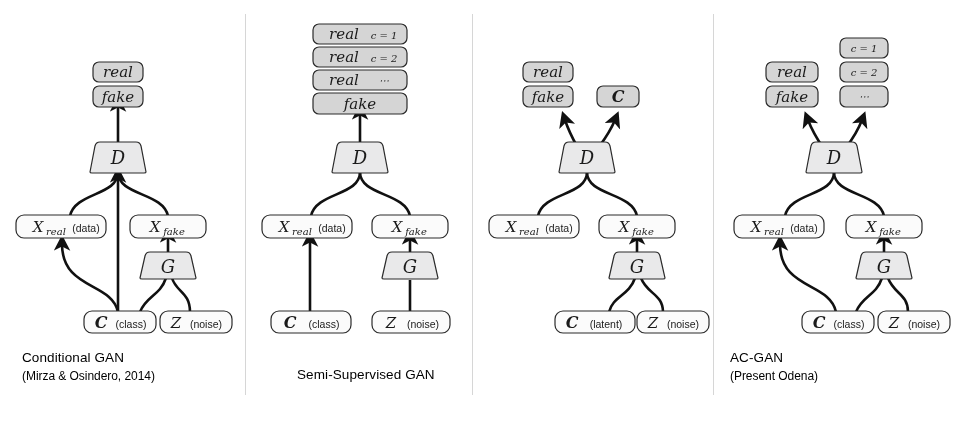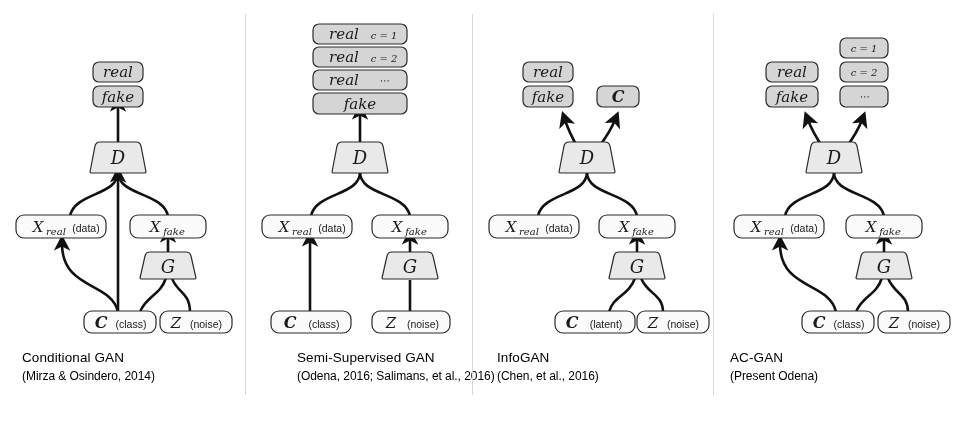--- a/index.html
+++ b/index.html
@@ -252,21 +252,20 @@
 
       <g>
         <rect class="whitebox" x="126" y="311" width="78" height="22" rx="8"></rect>
         <text class="mathit" x="145" y="328" text-anchor="middle">Z</text>
         <text class="plainsm" x="177" y="328" text-anchor="middle">(noise)</text>
       </g>
     </svg>
 
     <div class="caption" style="left:24px;margin-left:27px;">
       <span class="title">Semi-Supervised GAN</span>
-      <span class="ref">(Odena, 2016;  Salimans, et al., 2016)</span>
     </div>
   </div>
 
   <div class="divider" style="left:472px;"></div>
 
   <div class="panel" style="left:473px; width:240px;">
     <svg class="panel-svg" width="240" height="421" viewBox="0 0 240 421" xmlns="http://www.w3.org/2000/svg">
       <defs>
         <marker id="ah3" markerWidth="7" markerHeight="7" refX="2.6" refY="3.2" orient="auto">
           <path d="M0,0 L6.2,3.2 L0,6.4 L1.6,3.2 Z" fill="#111111"></path>
@@ -328,24 +327,20 @@
         <text class="plainsm" x="133" y="328" text-anchor="middle">(latent)</text>
       </g>
 
       <g>
         <rect class="whitebox" x="164" y="311" width="72" height="22" rx="8"></rect>
         <text class="mathit" x="180" y="328" text-anchor="middle">Z</text>
         <text class="plainsm" x="210" y="328" text-anchor="middle">(noise)</text>
       </g>
     </svg>
 
-    <div class="caption" style="left:24px;">
-      <span class="title">InfoGAN</span>
-      <span class="ref">(Chen, et al., 2016)</span>
-    </div>
   </div>
 
   <div class="divider" style="left:713px;"></div>
 
   <div class="panel" style="left:714px; width:247px;">
     <svg class="panel-svg" width="247" height="421" viewBox="0 0 247 421" xmlns="http://www.w3.org/2000/svg">
       <defs>
         <marker id="ah4" markerWidth="7" markerHeight="7" refX="2.6" refY="3.2" orient="auto">
           <path d="M0,0 L6.2,3.2 L0,6.4 L1.6,3.2 Z" fill="#111111"></path>
         </marker>

